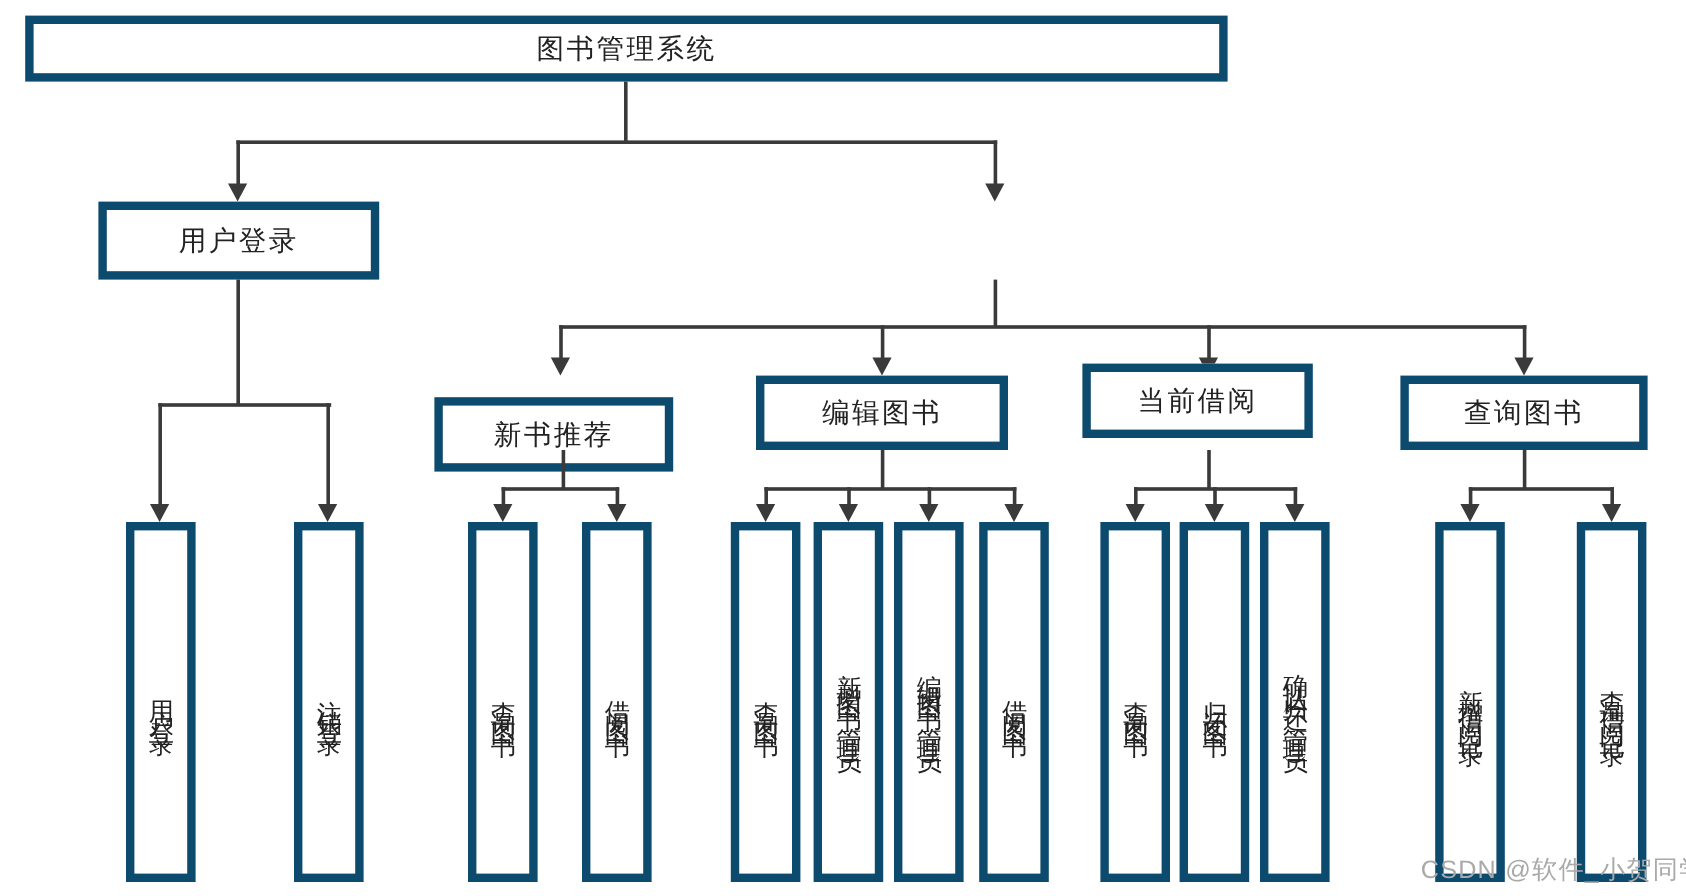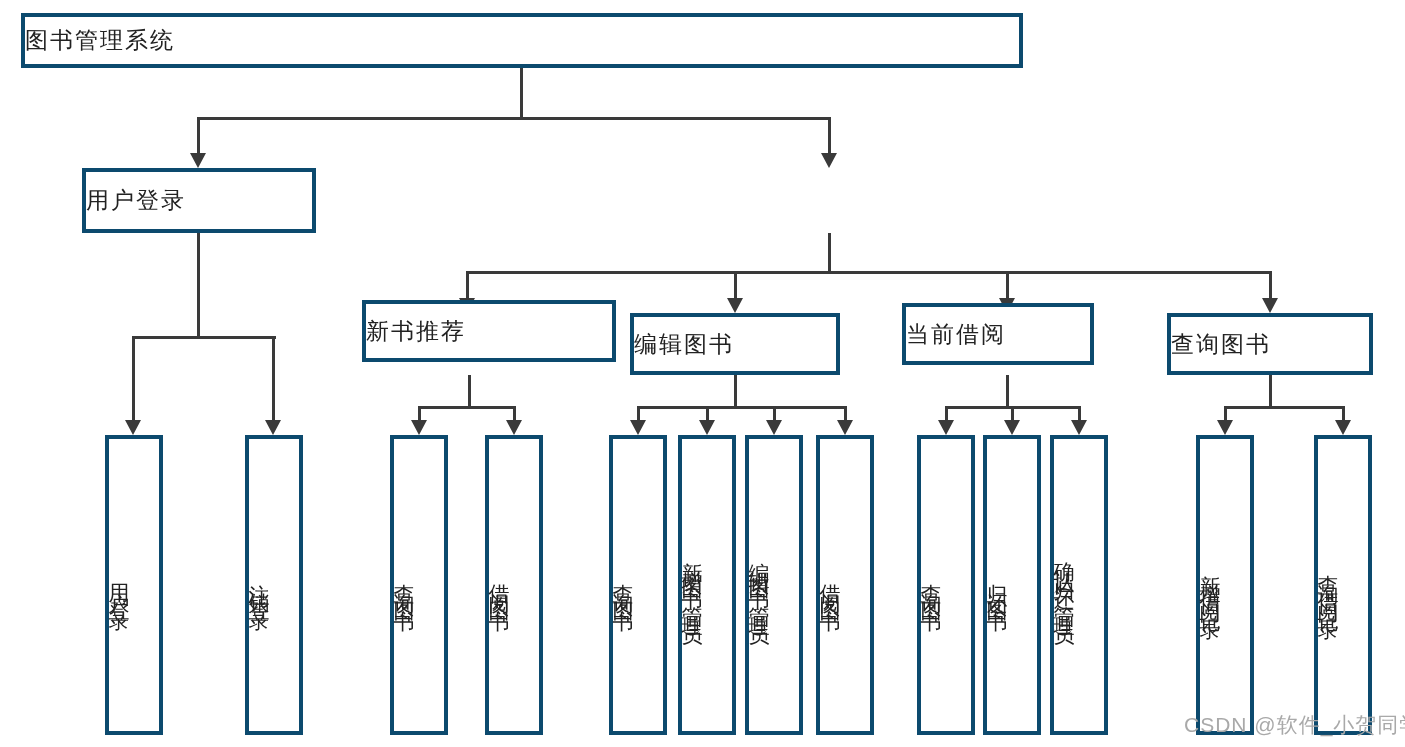--- a/index.html
+++ b/index.html
@@ -1,22 +1,22 @@
 <!DOCTYPE html>
 <html><head>
 <meta charset="utf-8">
 <style>
   html,body{margin:0;padding:0;background:#ffffff;}
   #canvas{
     position:relative;width:1405px;height:747px;background:#ffffff;overflow:hidden;
     font-family:"Liberation Sans","DejaVu Sans",sans-serif;color:#222222;
   }
   .box{
-    position:absolute;background:#ffffff;border:4px solid #0c4a6e;box-sizing:border-box;
-    display:flex;align-items:center;
+    position:absolute;background:#ffffff;border:7px solid #0c4a6e;box-sizing:border-box;
+    display:flex;align-items:center;justify-content:center;
   }
   .h-box{font-size:23px;letter-spacing:2px;}
   .v-box{width:58px;height:300px;}
   .vtext{writing-mode:vertical-rl;font-size:21px;letter-spacing:9px;line-height:1;}
   .hl{position:absolute;height:3px;background:#3a3a3a;}
   .vl{position:absolute;width:3px;background:#3a3a3a;}
   .arw{
     position:absolute;width:0;height:0;
     border-left:8px solid transparent;border-right:8px solid transparent;
     border-top:15px solid #3a3a3a;
@@ -57,21 +57,21 @@
   <div class="hl" style="left:466px;top:271px;width:806px"></div>
   <div class="vl" style="left:466px;top:271px;height:28px"></div>
   <div class="arw" style="left:459px;top:298px"></div>
   <div class="vl" style="left:734px;top:271px;height:28px"></div>
   <div class="arw" style="left:727px;top:298px"></div>
   <div class="vl" style="left:1006px;top:271px;height:28px"></div>
   <div class="arw" style="left:999px;top:298px"></div>
   <div class="vl" style="left:1269px;top:271px;height:28px"></div>
   <div class="arw" style="left:1262px;top:298px"></div>
 
-  <div class="box h-box" style="left:362px;top:300px;width:254px;height:62px">
+  <div class="box h-box" style="left:362px;top:331px;width:199px;height:62px">
     <span>新书推荐</span>
   </div>
   <div class="box h-box" style="left:630px;top:313px;width:210px;height:62px">
     <span>编辑图书</span>
   </div>
   <div class="box h-box" style="left:902px;top:303px;width:192px;height:62px">
     <span>当前借阅</span>
   </div>
   <div class="box h-box" style="left:1167px;top:313px;width:206px;height:62px">
     <span>查询图书</span>

